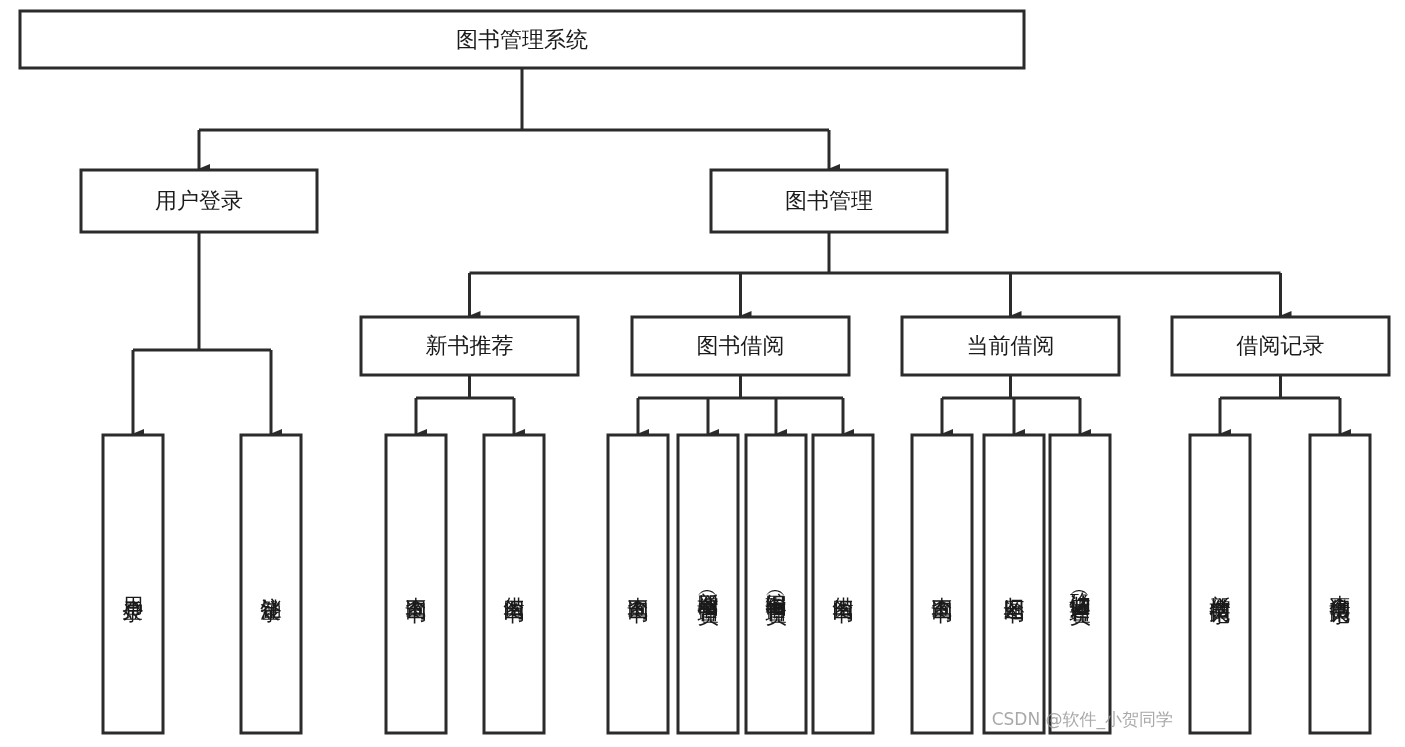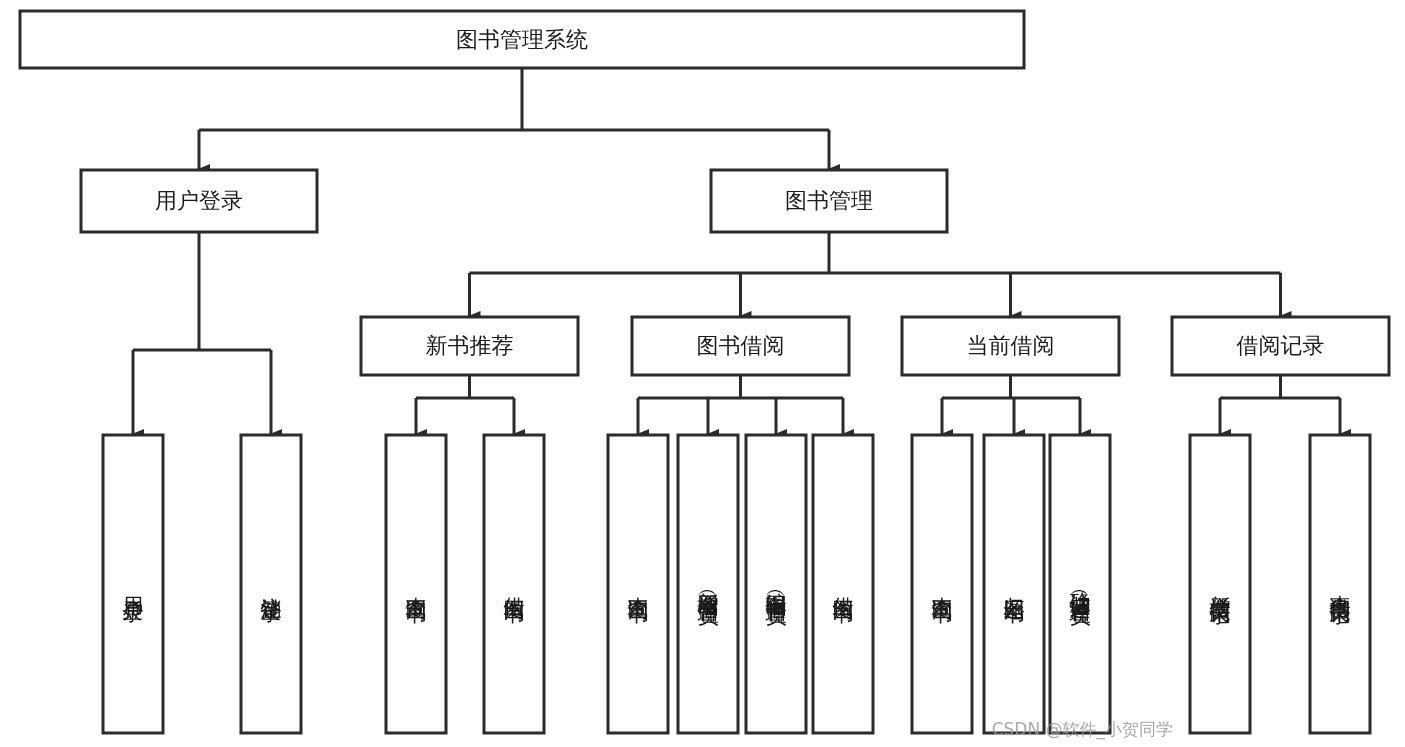--- a/index.html
+++ b/index.html
@@ -57,21 +57,21 @@
     letter-spacing: 2px;
     display: flex;
     align-items: center;
     justify-content: center;
     white-space: nowrap;
     pointer-events: none;
   }
   .watermark {
     position: absolute;
     right: 8px;
-    bottom: 6px;
+    bottom: 16px;
     font-family: "DejaVu Sans", "Liberation Sans", sans-serif;
     font-size: 17px;
     color: #9a9a9a;
     opacity: 0.85;
     white-space: nowrap;
   }
 </style>
 </head>
 <body>
 

